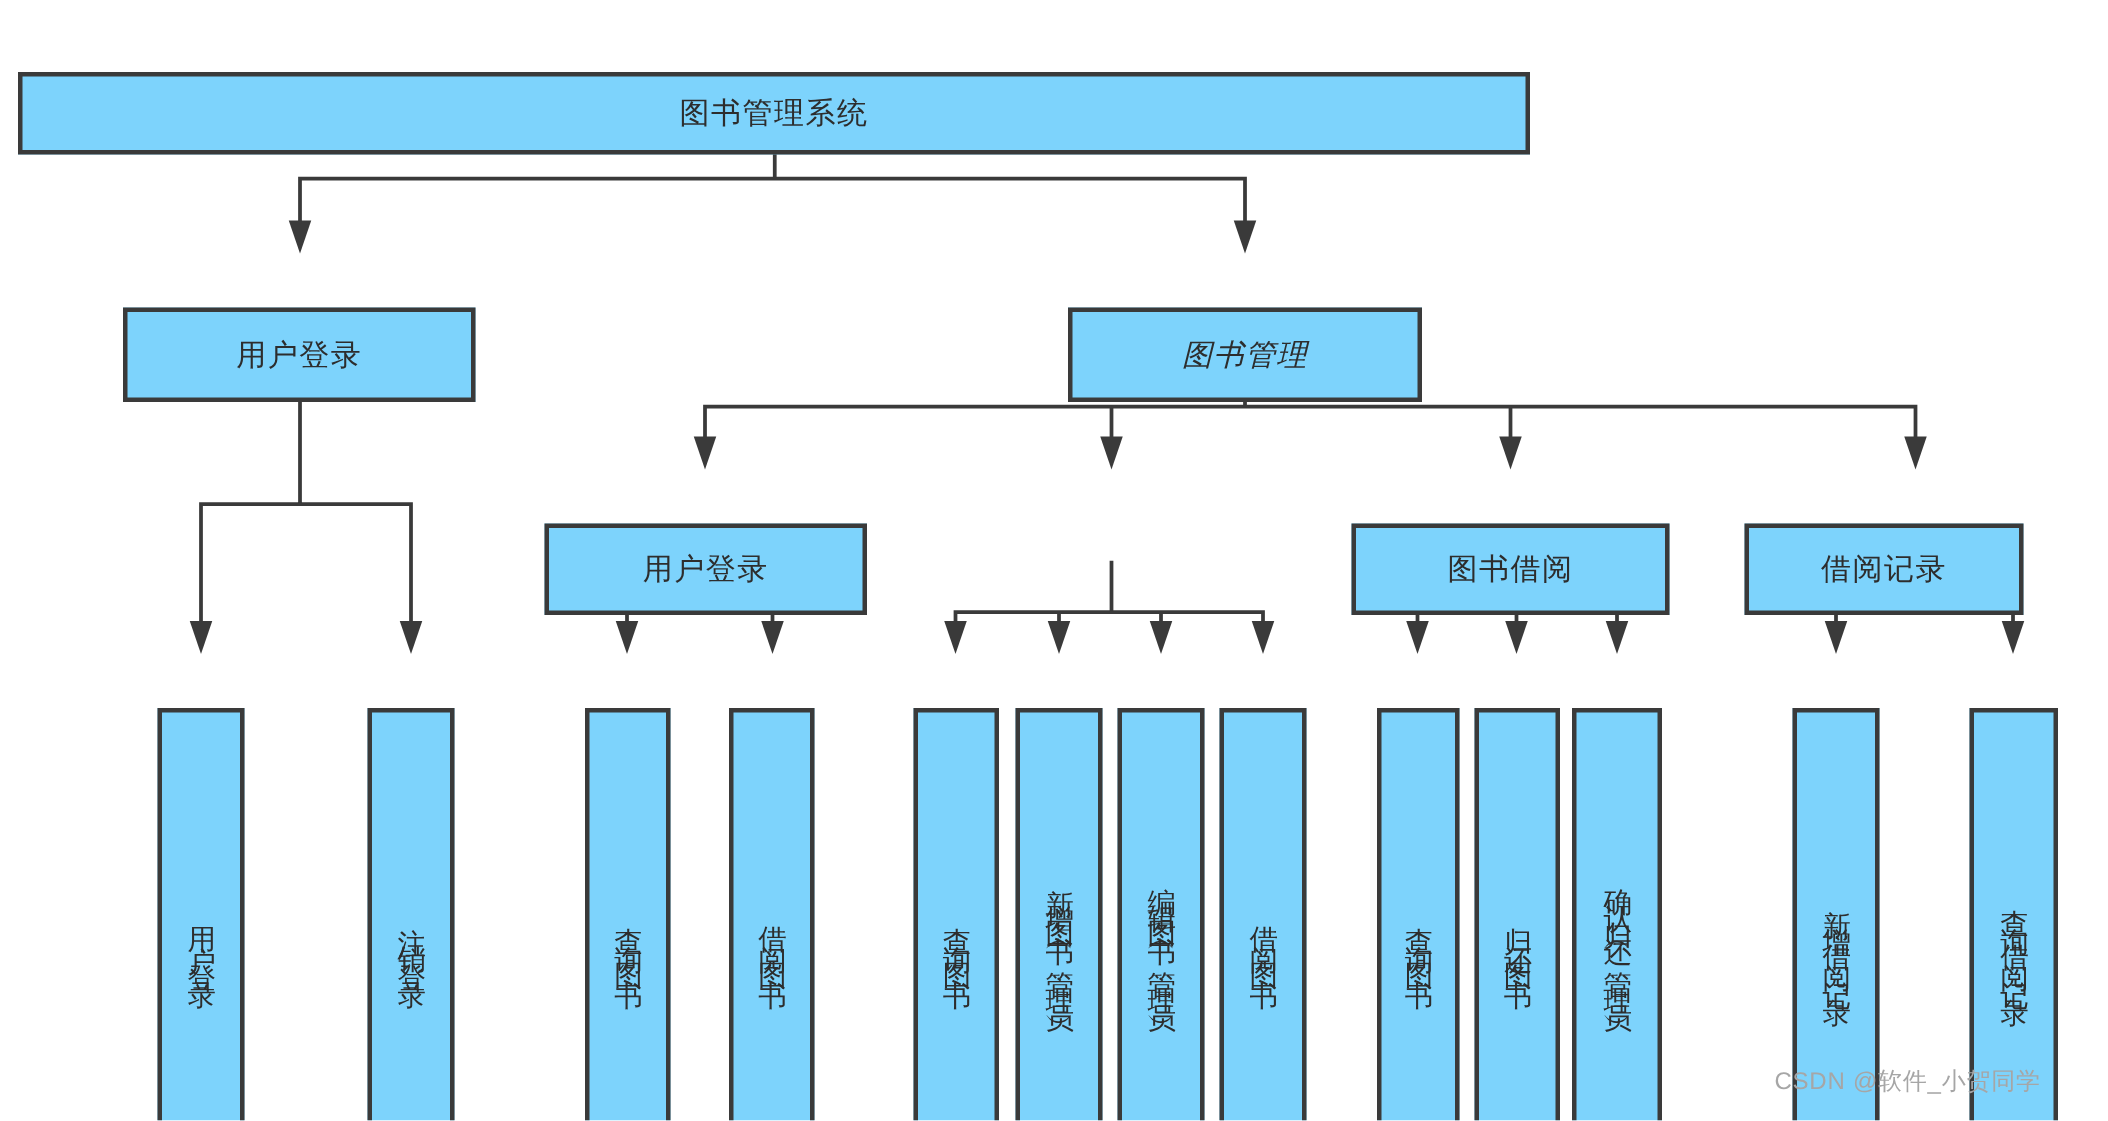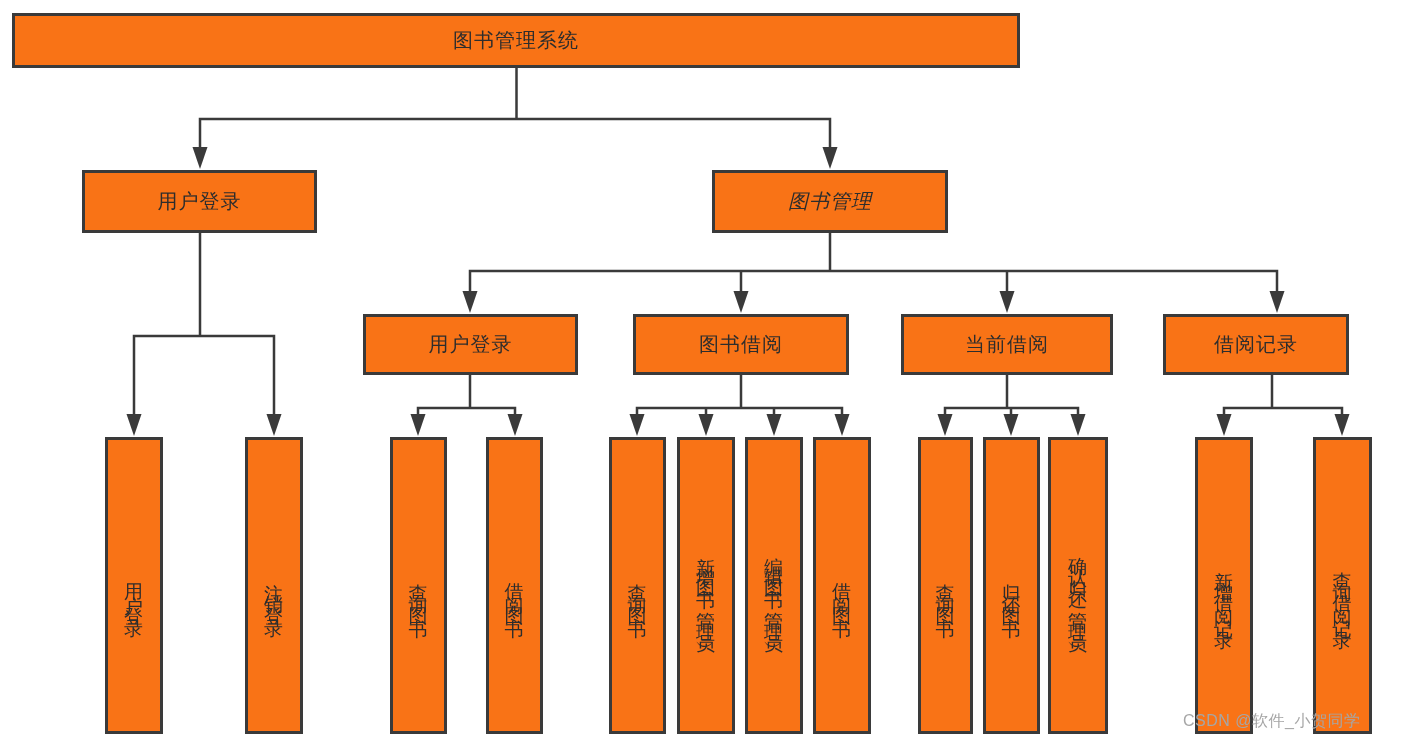--- a/index.html
+++ b/index.html
@@ -16,24 +16,25 @@
     overflow:hidden;
     font-family:"Liberation Sans","DejaVu Sans",sans-serif;
   }
   .connectors{position:absolute;left:0;top:0;width:1405px;height:747px;pointer-events:none;}
   .connectors path{stroke:var(--line);stroke-width:2.5;fill:none;stroke-linecap:square;}
   .connectors polygon{fill:var(--line);stroke:none;}
   .box{
     position:absolute;
     box-sizing:border-box;
     border:3px solid var(--line);
-    background:#f97316;
+    background:#7dd3fc;
     color:var(--text);
     display:flex;align-items:center;justify-content:center;
     z-index:2;
+    margin-top:35px;
   }
   .h-box{font-size:20px;letter-spacing:1px;white-space:nowrap;}
   .v-box .vtext{
     writing-mode:vertical-rl;
     text-orientation:mixed;
     font-size:19px;
     line-height:1;
     letter-spacing:12px;
     margin-bottom:-12px;
   }
@@ -89,22 +90,21 @@
     <polygon points="1216.5,414 1231.5,414 1224,436"></polygon>
     <polygon points="1334.5,414 1349.5,414 1342,436"></polygon>
   </svg>
 
   <div class="box h-box" style="left:12px;top:13px;width:1008px;height:55px;">图书管理系统</div>
 
   <div class="box h-box" style="left:82px;top:170px;width:235px;height:63px;">用户登录</div>
   <div class="box h-box" style="left:712px;top:170px;width:236px;height:63px;font-style:italic;">图书管理</div>
 
   <div class="box h-box" style="left:363px;top:314px;width:215px;height:61px;">用户登录</div>
-  <div class="box h-box" style="left:633px;top:314px;width:216px;height:61px;">图书借阅</div>
-  <div class="box h-box" style="left:901px;top:314px;width:212px;height:61px;">当前借阅</div>
+  <div class="box h-box" style="left:901px;top:314px;width:212px;height:61px;">图书借阅</div>
   <div class="box h-box" style="left:1163px;top:314px;width:186px;height:61px;">借阅记录</div>
 
   <div class="box v-box" style="left:105px;top:437px;width:58px;height:297px;">
     <span class="vtext">用户登录</span>
   </div>
   <div class="box v-box" style="left:245px;top:437px;width:58px;height:297px;">
     <span class="vtext">注销登录</span>
   </div>
 
   <div class="box v-box" style="left:390px;top:437px;width:57px;height:297px;">

